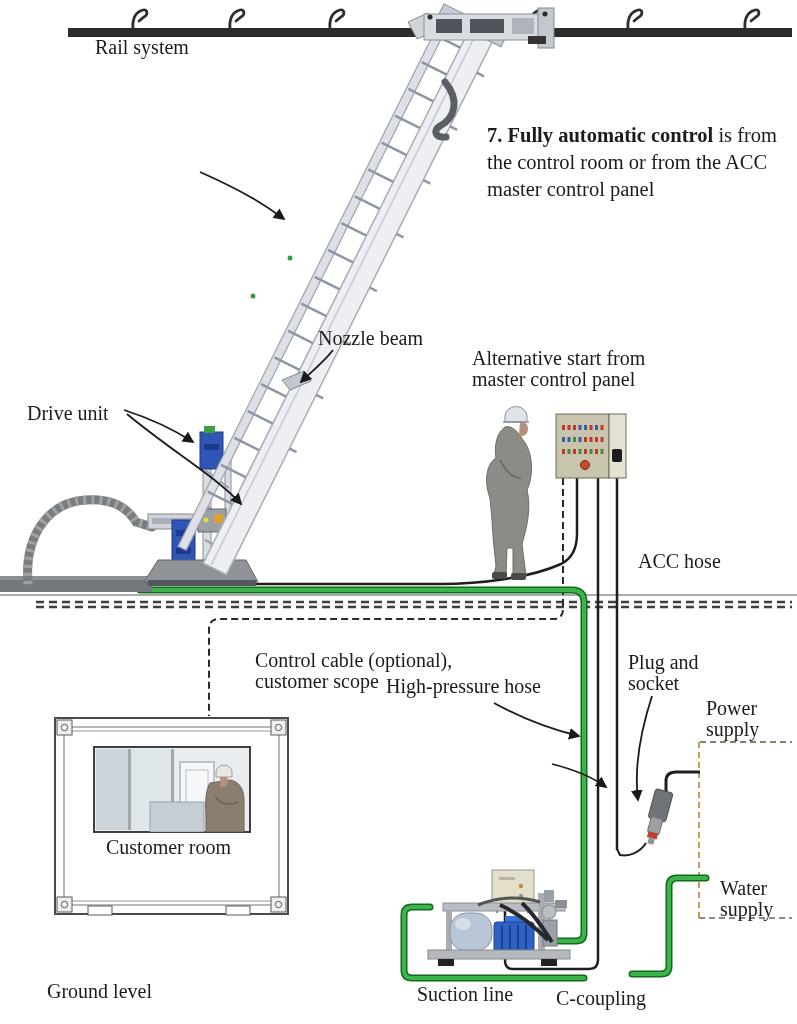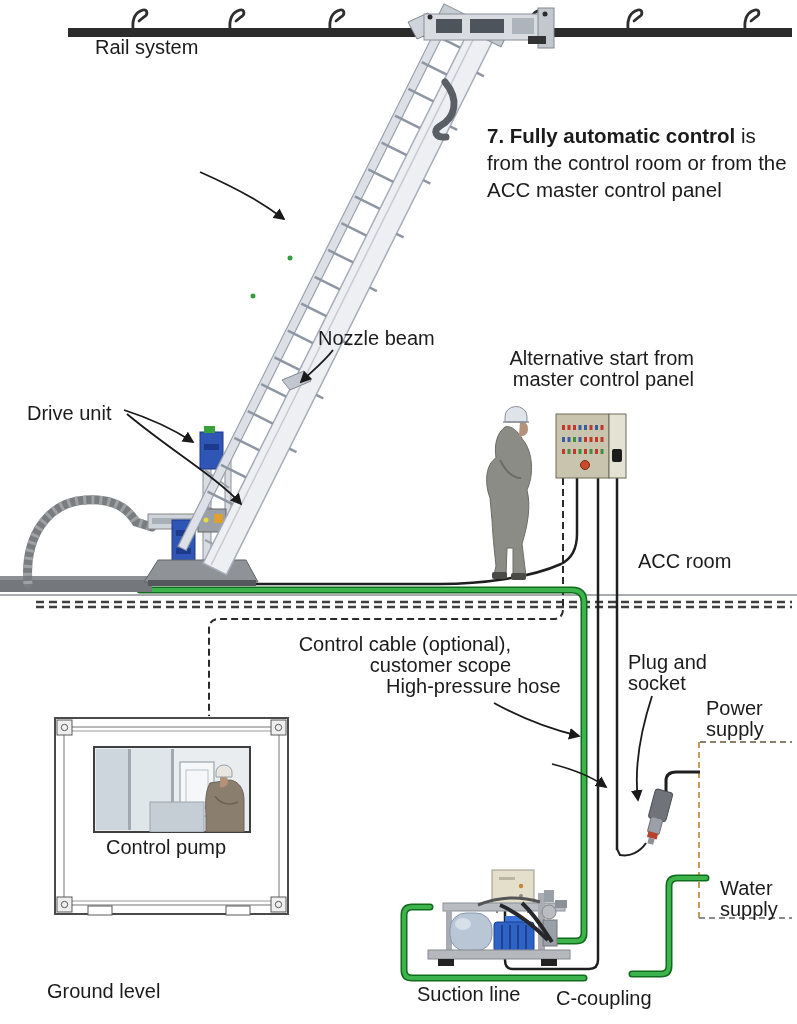--- a/index.html
+++ b/index.html
@@ -1,21 +1,21 @@
 <!DOCTYPE html>
 <html><head>
 <meta charset="utf-8">
 <style>
   html,body{margin:0;padding:0;background:#ffffff;}
   #canvas{position:relative;width:797px;height:1024px;background:#ffffff;overflow:hidden;
-          font-family:Liberation Sans, sans-serif;}
+          font-family:Liberation Serif, serif;}
   #art{position:absolute;left:0;top:0;z-index:1;}
   .lbl{position:absolute;z-index:2;color:#1b1b1b;font-size:20px;line-height:1.07;
        white-space:pre-line;letter-spacing:0px;}
-  .lbl.center{text-align:right;}
+  .lbl.center{text-align:left;}
   #annotation{position:absolute;z-index:2;left:487px;top:122px;width:312px;
               font-size:20.5px;line-height:1.32;color:#1b1b1b;}
   #annotation .b{font-weight:bold;}
 </style>
 </head>
 <body>
 
 <div id="canvas">
 
 <svg id="art" width="797" height="1024" viewBox="0 0 797 1024">
@@ -262,28 +262,28 @@
     <path d="M652,696 C641,730 634,768 638,800" marker-end="url(#ah)"></path>
   </g>
 </svg>
 
 <div class="lbl" style="left:95px;top:37px">Rail system</div>
 <div id="annotation"><span class="b">7. Fully automatic control</span><span> is from the control room or from the ACC master control panel</span></div>
 <div class="lbl" style="left:318px;top:328px">Nozzle beam</div>
 <div class="lbl center" style="left:472px;top:348px;width:222px">Alternative start from
 master control panel</div>
 <div class="lbl" style="left:27px;top:403px">Drive unit</div>
-<div class="lbl" style="left:638px;top:551px">ACC room</div>
-<div class="lbl center" style="left:255px;top:634px;width:256px">Control cable (optional),
+<div class="lbl" style="left:638px;top:551px">ACC hose</div>
+<div class="lbl center" style="left:255px;top:650px;width:256px">Control cable (optional),
 customer scope</div>
 <div class="lbl" style="left:386px;top:676px">High-pressure hose</div>
 <div class="lbl" style="left:628px;top:652px">Plug and
 socket</div>
 <div class="lbl" style="left:706px;top:698px">Power
 supply</div>
-<div class="lbl" style="left:106px;top:837px">Control pump</div>
+<div class="lbl" style="left:106px;top:837px">Customer room</div>
 <div class="lbl" style="left:720px;top:878px">Water
 supply</div>
 <div class="lbl" style="left:47px;top:981px">Ground level</div>
 <div class="lbl" style="left:417px;top:984px">Suction line</div>
 <div class="lbl" style="left:556px;top:988px">C-coupling</div>
 
 </div>
 
 </body></html>

